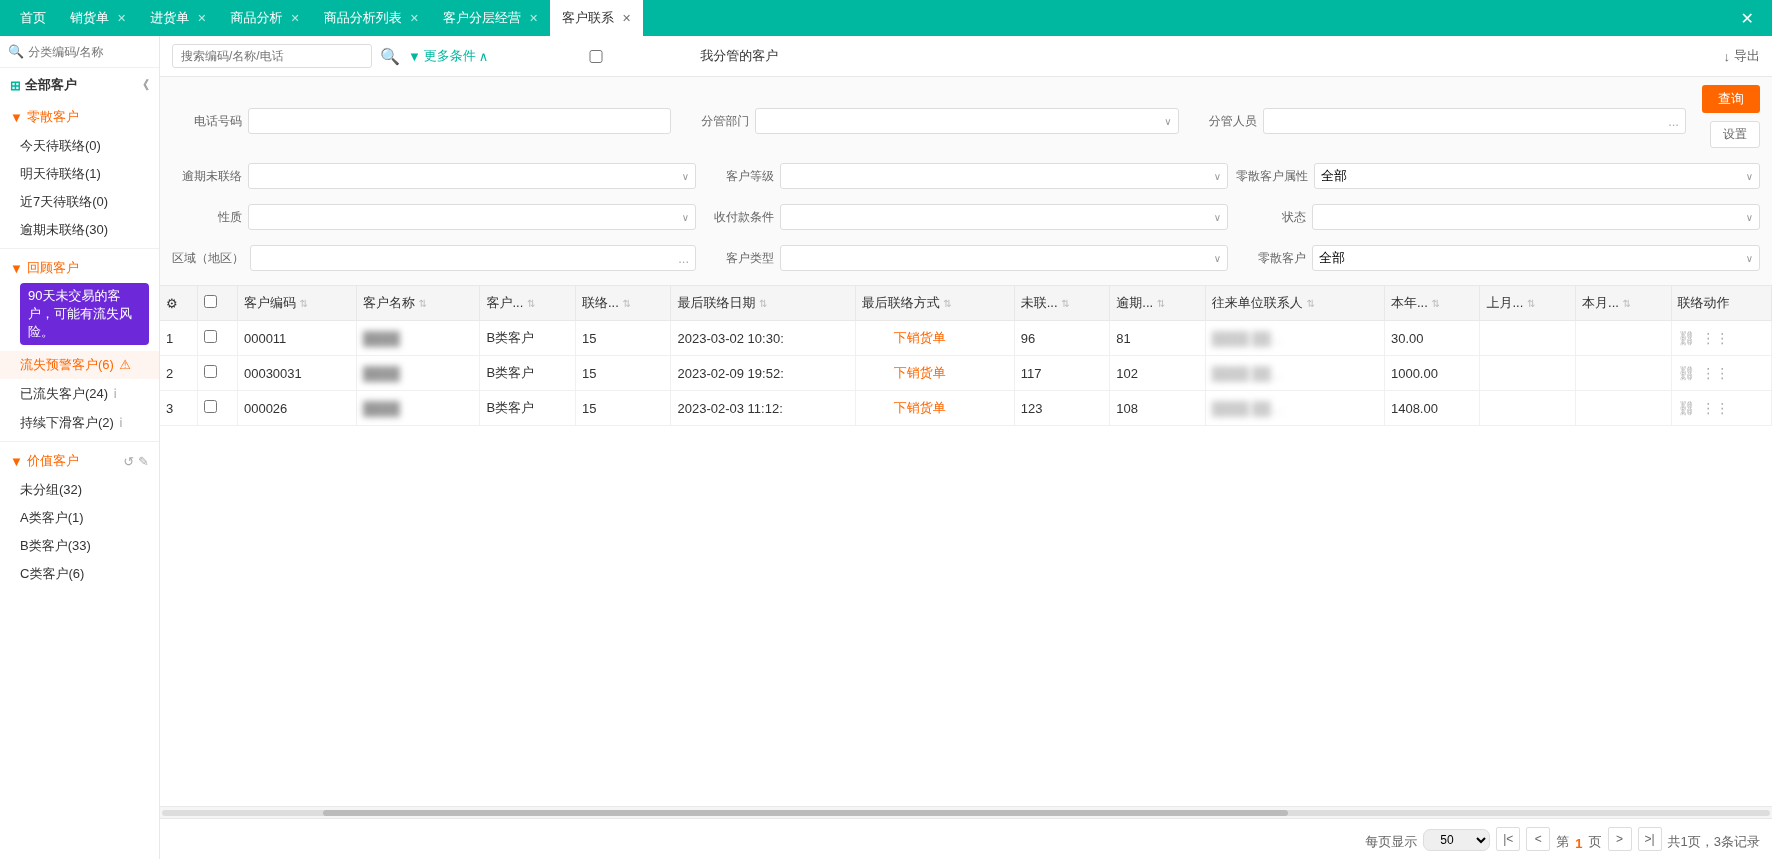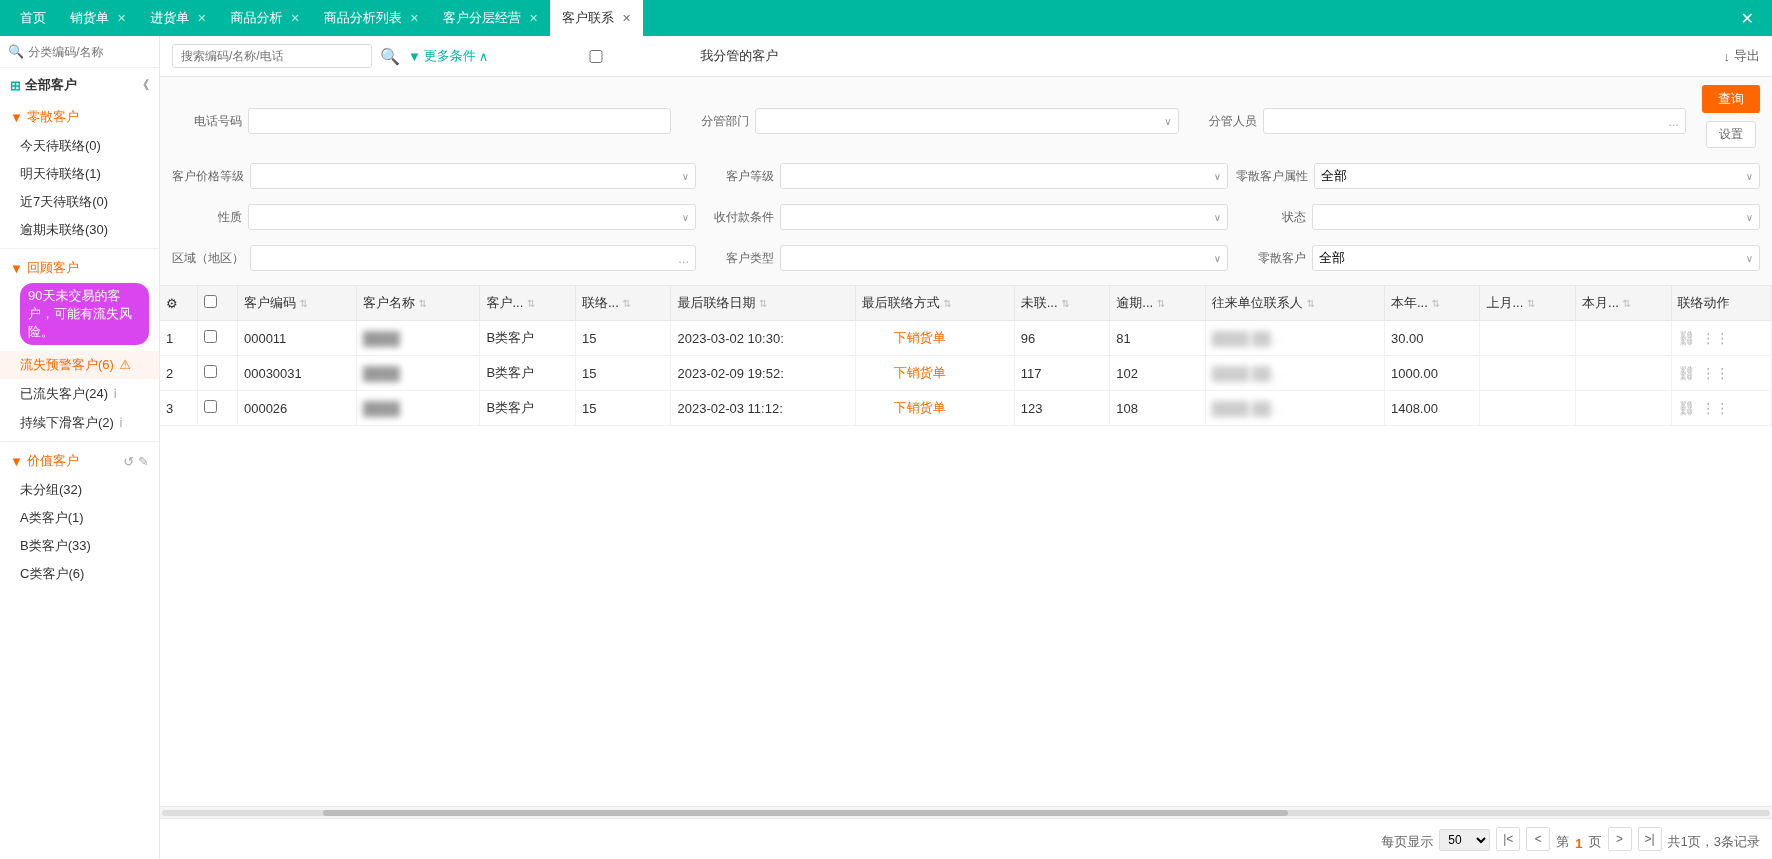--- a/index.html
+++ b/index.html
@@ -99,25 +99,25 @@
     .sidebar-item.active {
       color: #ff6600;
       background: #fff5f0;
     }
     .sidebar-divider {
       height: 1px;
       background: #f0f0f0;
       margin: 4px 0;
     }
     .tooltip-box {
-      background: #d946ef;
+      background: #6d28d9;
       color: white;
       font-size: 11px;
       padding: 4px 8px;
-      border-radius: 13px;
+      border-radius: 4px;
       margin: 0 10px 6px 20px;
       position: relative;
     }
 
     
     .content {
       flex: 1;
       display: flex;
       flex-direction: column;
       overflow: hidden;
@@ -245,21 +245,21 @@
       border: 1px solid #ddd;
       border-radius: 3px;
       padding: 4px 12px;
       font-size: 12px;
       cursor: pointer;
       margin-top: 4px;
     }
     .query-area {
       display: flex;
       flex-direction: column;
-      align-items: center;
+      align-items: flex-end;
       gap: 4px;
       margin-left: 8px;
     }
 
     
     .table-container {
       flex: 1;
       overflow: auto;
     }
     table {
@@ -316,22 +316,22 @@
       justify-content: flex-end;
       padding: 8px 12px;
       border-top: 1px solid #e8e8e8;
       gap: 6px;
       background: white;
       font-size: 12px;
       color: #666;
     }
     .pagination select {
       border: 1px solid #ddd;
-      border-radius: 2px;
-      padding: 2px 4px;
+      border-radius: 7px;
+      padding: 2px 12px;
       font-size: 12px;
       outline: none;
     }
     .pagination .page-btn {
       border: 1px solid #ddd;
       background: white;
       width: 24px;
       height: 24px;
       display: flex;
       align-items: center;
@@ -532,21 +532,21 @@
             </div>
           </div>
           <div class="query-area">
             <button class="query-btn">查询</button>
             <button class="settings-btn">设置</button>
           </div>
         </div>
 
         <div class="filter-row">
           <div class="filter-field">
-            <span class="filter-label">客户价格等级</span>
+            <span class="filter-label">逾期未联络</span>
             <div class="filter-select">
               <span></span>
               <span class="arrow">∨</span>
             </div>
           </div>
           <div class="filter-field">
             <span class="filter-label">客户等级</span>
             <div class="filter-select">
               <span></span>
               <span class="arrow">∨</span>

